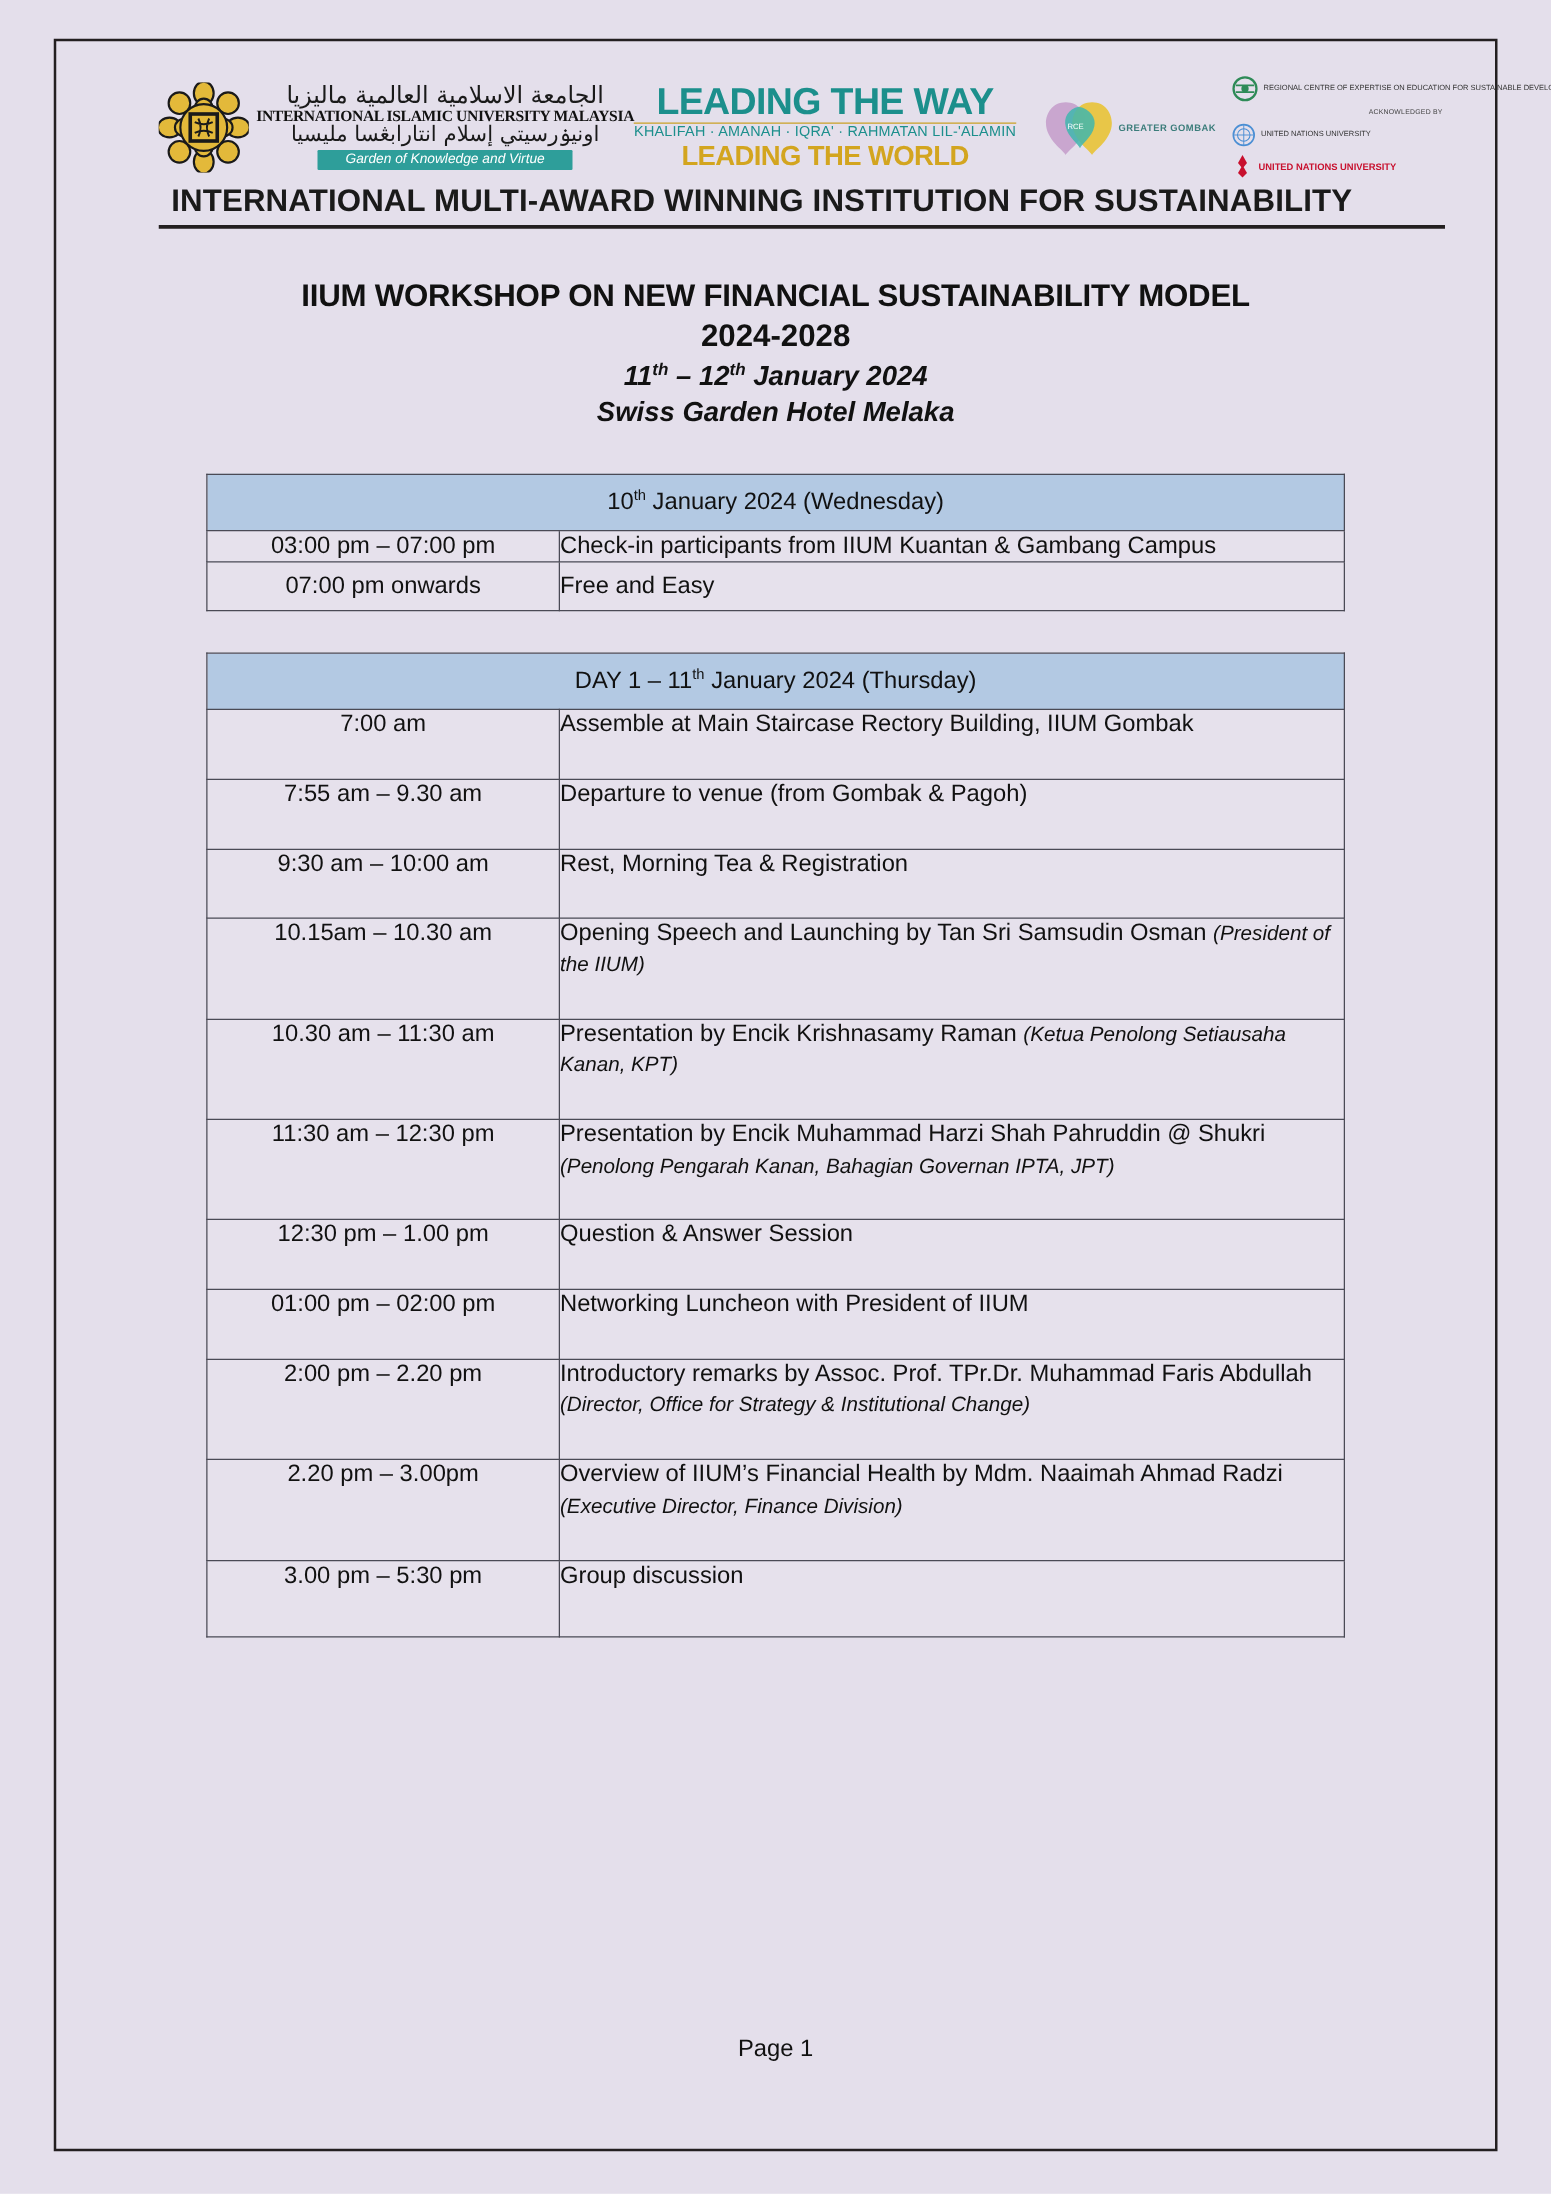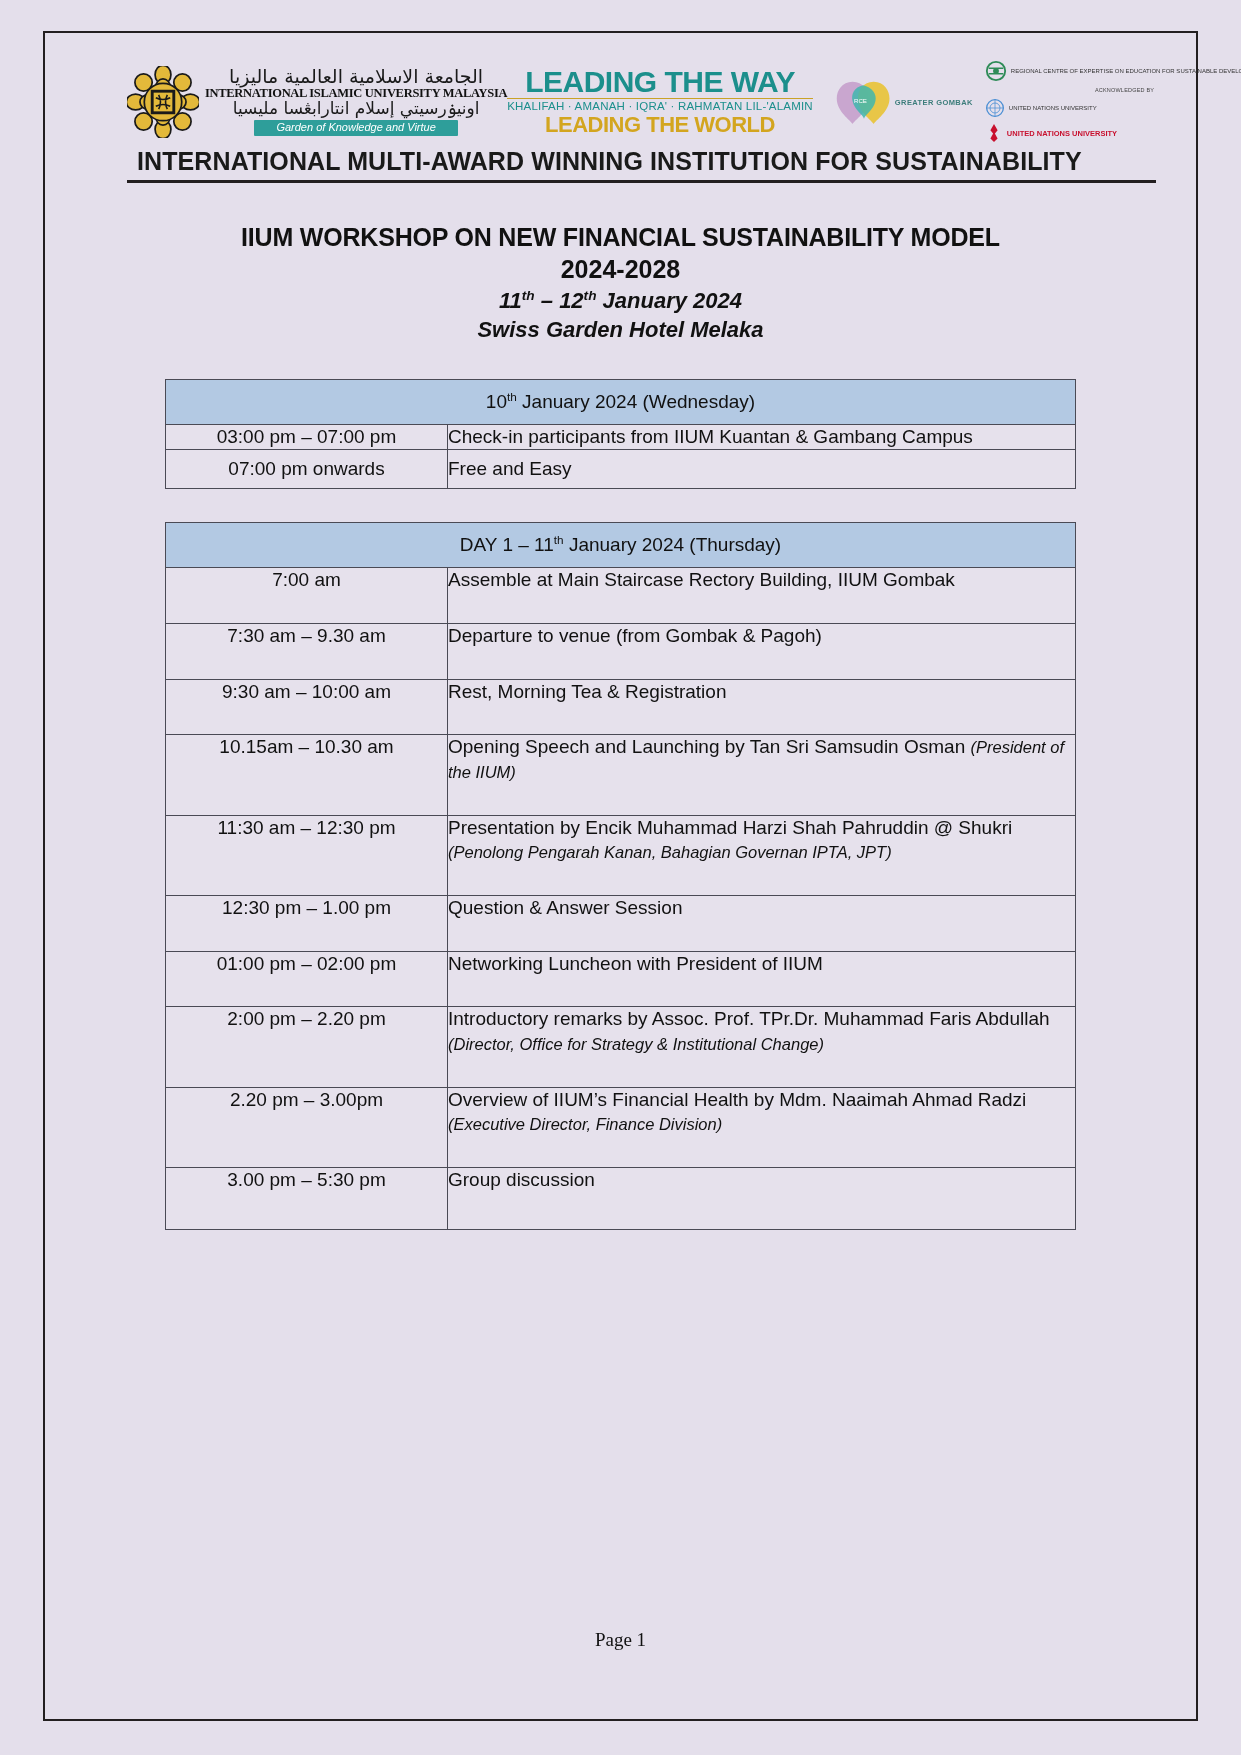--- a/index.html
+++ b/index.html
@@ -279,21 +279,21 @@
   .r-xtall .cell-time, .r-xtall .cell-act { padding-bottom: 36px; }
   .r-short .cell-time, .r-short .cell-act { padding-top: 7px; padding-bottom: 6px; }
 
   
   .footer {
     position: absolute;
     left: 0;
     right: 0;
     bottom: 68px;
     text-align: center;
-    font-family: Liberation Serif, serif;
+    font-family: Liberation Sans, sans-serif;
     font-size: 19px;
     color: #111;
   }
 </style>
 </head>
 <body>
 
 <div class="page">
   <div class="page-inner">
 
@@ -424,30 +424,34 @@
           <th class="hdr" colspan="2">
             <span>DAY 1 – 11</span><sup>th</sup><span> January 2024 (Thursday)</span>
           </th>
         </tr>
 
         <tr class="r-tall">
           <td class="cell-time">7:00 am</td>
           <td class="cell-act"><span>Assemble at Main Staircase Rectory Building, IIUM Gombak</span><i></i></td>
         </tr>
         <tr class="r-tall">
-          <td class="cell-time">7:30 am – 9.30 am</td>
+          <td class="cell-time">7:55 am – 9.30 am</td>
           <td class="cell-act"><span>Departure to venue (from Gombak &amp; Pagoh)</span><i></i></td>
         </tr>
         <tr class="r-tall">
           <td class="cell-time">9:30 am – 10:00 am</td>
           <td class="cell-act"><span>Rest, Morning Tea &amp; Registration</span><i></i></td>
         </tr>
         <tr class="r-tall">
           <td class="cell-time">10.15am – 10.30 am</td>
           <td class="cell-act"><span>Opening Speech and Launching by Tan Sri Samsudin Osman </span><i>(President of the IIUM)</i></td>
+        </tr>
+        <tr class="r-tall">
+          <td class="cell-time">10.30 am – 11:30 am</td>
+          <td class="cell-act"><span>Presentation by Encik Krishnasamy Raman </span><i>(Ketua Penolong Setiausaha Kanan, KPT)</i></td>
         </tr>
         <tr class="r-tall">
           <td class="cell-time">11:30 am – 12:30 pm</td>
           <td class="cell-act"><span>Presentation by Encik Muhammad Harzi Shah Pahruddin @ Shukri </span><i>(Penolong Pengarah Kanan, Bahagian Governan IPTA, JPT)</i></td>
         </tr>
         <tr class="r-tall">
           <td class="cell-time">12:30 pm – 1.00 pm</td>
           <td class="cell-act"><span>Question &amp; Answer Session</span><i></i></td>
         </tr>
         <tr class="r-tall">

